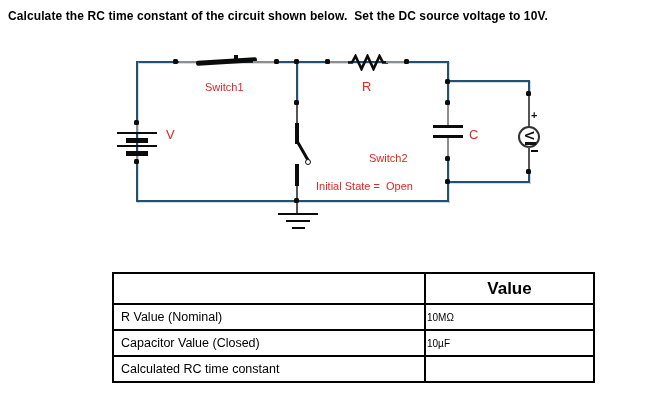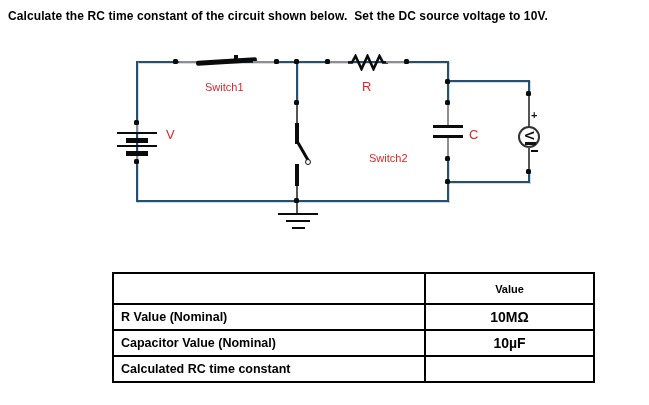--- a/index.html
+++ b/index.html
@@ -32,24 +32,24 @@
     line-height:1;margin-top:-3px;
   }
   .vm-bar{position:absolute;left:5px;top:14px;width:11px;height:3px;background:#111;}
   .plus{font-size:11px;font-weight:bold;color:#111;line-height:1;}
   
   .qtable{position:absolute;left:112px;top:272px;width:477px;border-collapse:collapse;table-layout:fixed;}
   .qtable td{border:2px solid #000;overflow:hidden;}
   .qtable .c1{width:308px;}
   .qtable .c2{width:165px;}
   .hrow td{height:27px;}
-  .drow td{height:22px;font-weight:bold;}
-  .vhead{text-align:center;font-weight:bold;font-size:11px;}
+  .drow td{height:22px;}
+  .vhead{text-align:center;font-weight:bold;font-size:17px;}
   .rowlab{font-size:12.5px;padding-left:7px;vertical-align:middle;}
-  .rowval{text-align:center;font-size:14px;vertical-align:middle;margin-top:8px;}
+  .rowval{font-size:10px;vertical-align:middle;margin-top:8px;}
 </style>
 </head>
 <body>
 
 <div id="app">
 
   <div class="abs title">Calculate the RC time constant of the circuit shown below.  Set the DC source voltage to 10V.</div>
 
   <div class="abs" style="left:0;top:0;width:649px;height:260px;">
 
@@ -121,35 +121,36 @@
     <div class="abs dot" style="left:445px;top:100px;"></div>
     <div class="abs dot" style="left:445px;top:156px;"></div>
     <div class="abs dot" style="left:445px;top:179px;"></div>
     <div class="abs dot" style="left:526px;top:91px;"></div>
     <div class="abs dot" style="left:526px;top:169px;"></div>
 
     <div class="abs rlabel f13" style="left:166px;top:127px;">V</div>
     <div class="abs rlabel f11" style="left:205px;top:81px;">Switch1</div>
     <div class="abs rlabel f13" style="left:362px;top:79px;">R</div>
     <div class="abs rlabel f11" style="left:321px;top:152px;margin-left:48px;">Switch2</div>
+    <div class="abs rlabel f11" style="left:316px;top:180px;">Initial State =  Open</div>
     <div class="abs rlabel f13" style="left:469px;top:127px;">C</div>
   </div>
 
   <table class="qtable">
     <tbody>
         <tr class="hrow">
       <td class="c1"></td>
       <td class="c2 vhead">Value</td>
     </tr>
     <tr class="drow">
       <td class="c1 rowlab">R Value (Nominal)</td>
       <td class="c2 rowval">10MΩ</td>
     </tr>
     <tr class="drow">
-      <td class="c1 rowlab">Capacitor Value (Nominal)</td>
+      <td class="c1 rowlab">Capacitor Value (Closed)</td>
       <td class="c2 rowval">10µF</td>
     </tr>
     <tr class="drow">
       <td class="c1 rowlab">Calculated RC time constant</td>
       <td class="c2 rowval"></td>
     </tr>
   </tbody>
     </table>
 
 </div>

